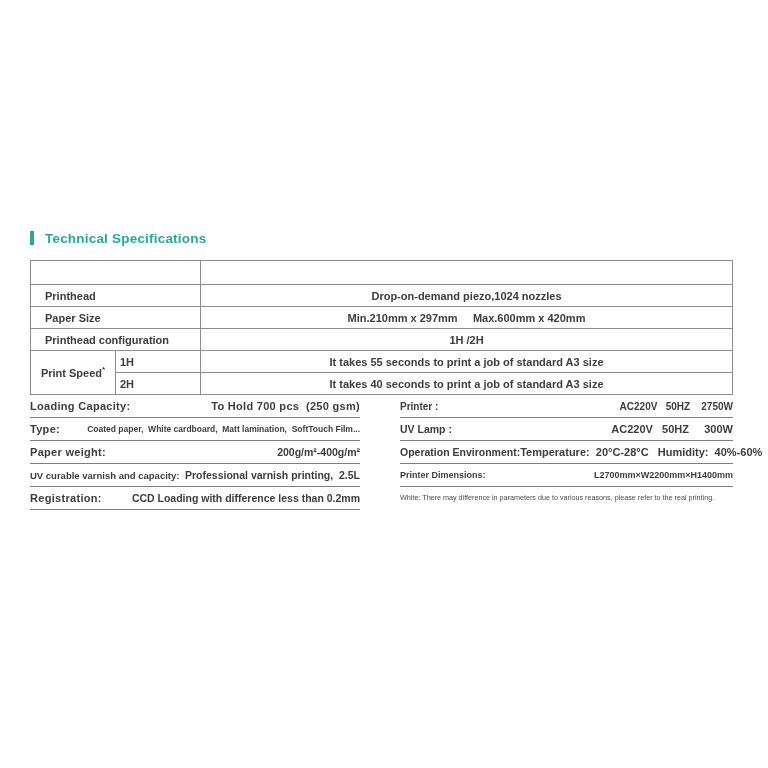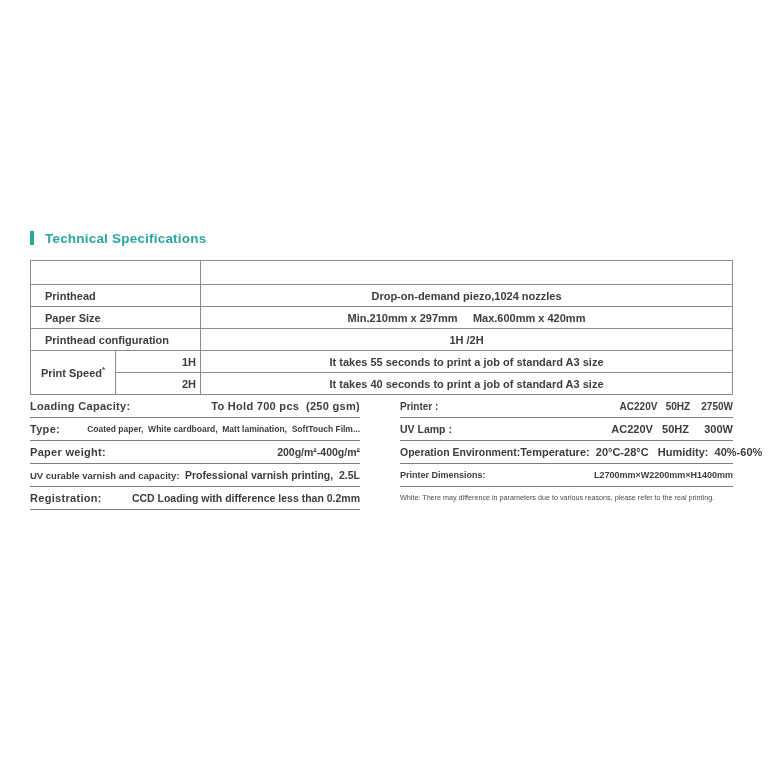--- a/index.html
+++ b/index.html
@@ -59,21 +59,21 @@
   }
   .spec-table tr.r-empty td{height:24px;}
   .spec-table td.lbl{
     text-align:left;
     padding-left:14px;
   }
   .spec-table td.val{
     text-align:center;
     white-space:pre;
   }
-  .spec-table td.mode{text-align:right;}
+  .spec-table td.mode{text-align:left;}
   .spec-table td.ps{
     text-align:center;
     position:relative;
   }
   .spec-table td.ps sup{
     font-size:8px;
     vertical-align:super;
     line-height:0;
   }
   

